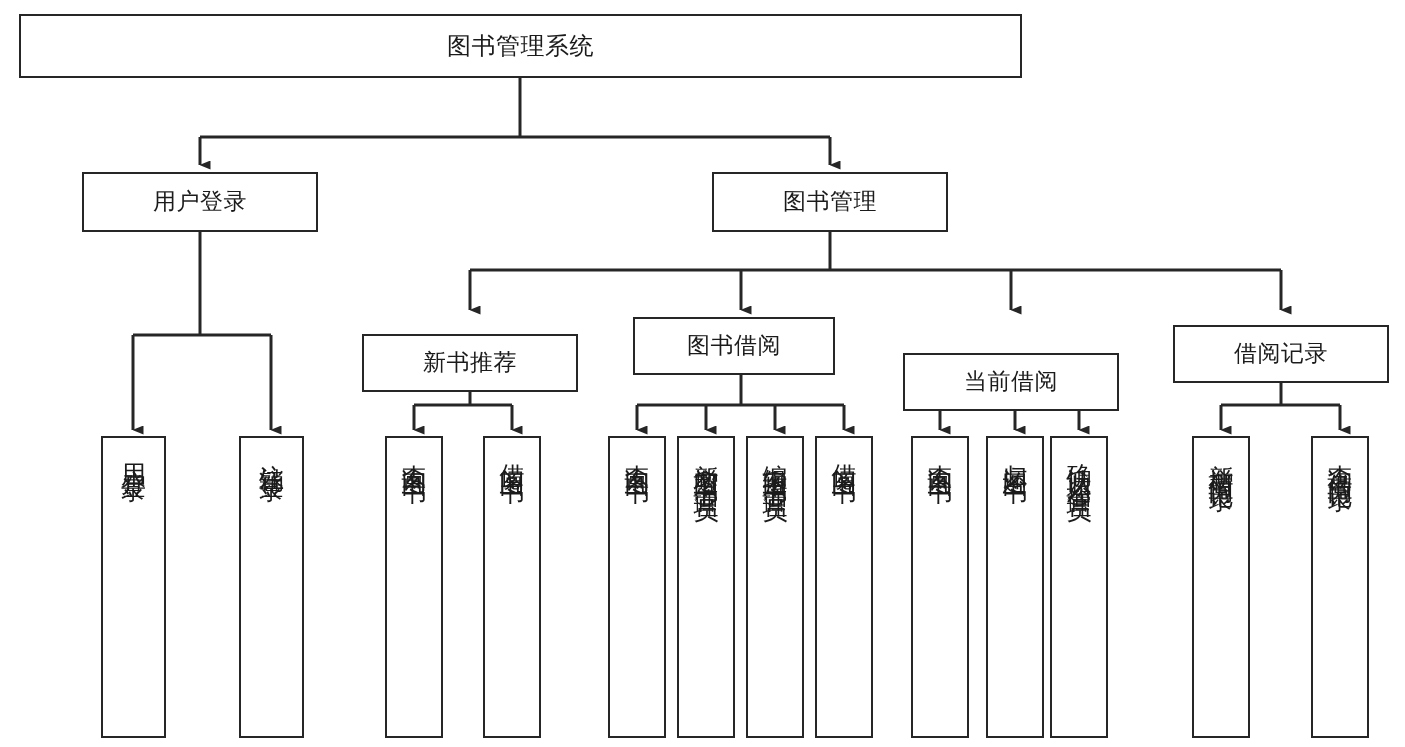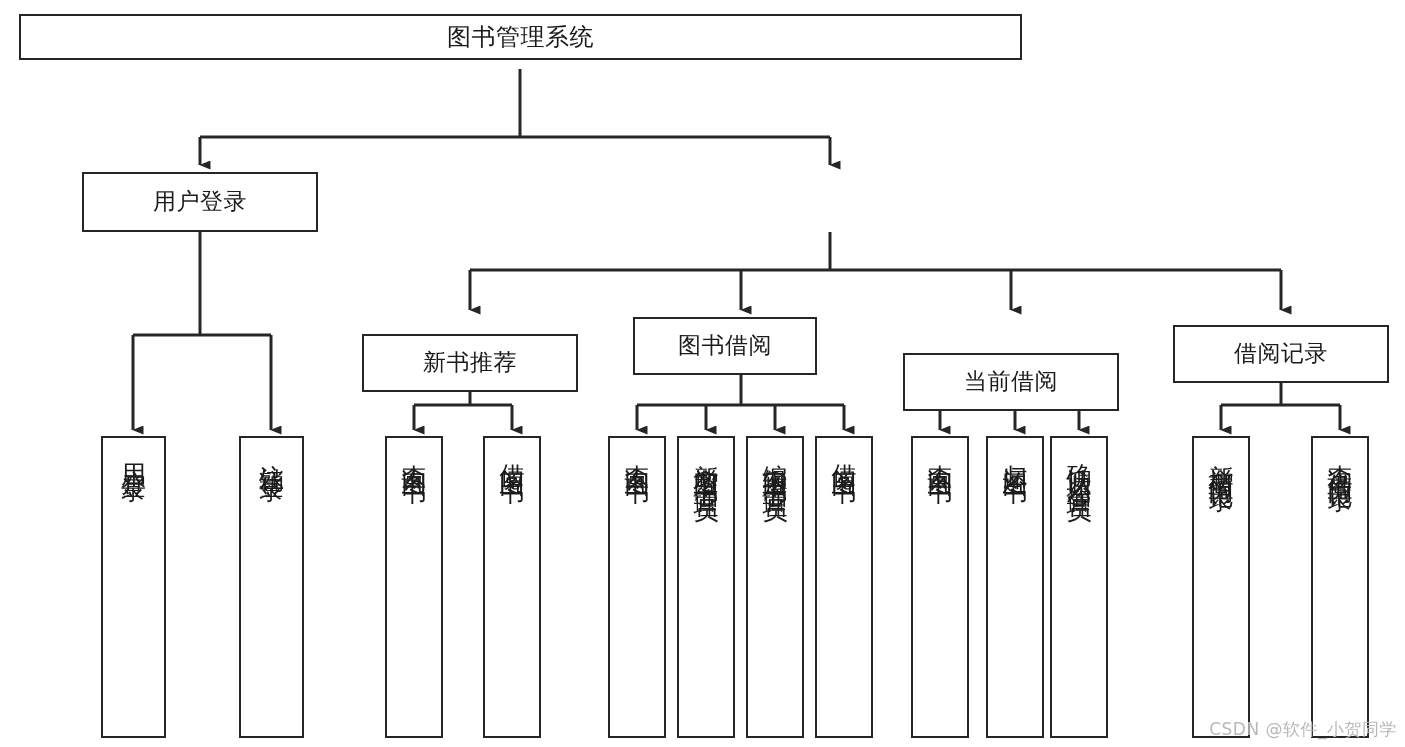--- a/index.html
+++ b/index.html
@@ -123,32 +123,35 @@
       <path d="M 1015 405 L 1015 430" marker-end="url(#arrowhead)"></path>
       <path d="M 1079 405 L 1079 430" marker-end="url(#arrowhead)"></path>
 
       <path d="M 1281 375 L 1281 405"></path>
       <path d="M 1221 405 L 1340 405"></path>
       <path d="M 1221 405 L 1221 430" marker-end="url(#arrowhead)"></path>
       <path d="M 1340 405 L 1340 430" marker-end="url(#arrowhead)"></path>
     </g>
   </svg>
 
-  <div class="node horiz root" id="node-root" style="left: 19px; top: 14px; width: 1003px; height: 46px;">
+  <div class="node horiz root" id="node-root" style="left: 19px; top: 14px; width: 1003px; height: 64px;">
     <span class="label">图书管理系统</span>
   </div>
 
   <div class="node horiz" id="node-l2-0" style="left: 82px; top: 172px; width: 236px; height: 60px;">
     <span class="label">用户登录</span>
   </div>
+  <div class="node horiz" id="node-l2-1" style="left: 712px; top: 172px; width: 236px; height: 60px;">
+    <span class="label">图书管理</span>
+  </div>
 
   <div class="node horiz" id="node-l3-0" style="left: 362px; top: 334px; width: 216px; height: 58px;">
     <span class="label">新书推荐</span>
   </div>
-  <div class="node horiz" id="node-l3-1" style="left: 633px; top: 317px; width: 184px; height: 58px;">
+  <div class="node horiz" id="node-l3-1" style="left: 633px; top: 317px; width: 202px; height: 58px;">
     <span class="label">图书借阅</span>
   </div>
   <div class="node horiz" id="node-l3-2" style="left: 903px; top: 317px; width: 216px; height: 58px; margin-top: 36px;">
     <span class="label">当前借阅</span>
   </div>
   <div class="node horiz" id="node-l3-3" style="left: 1173px; top: 317px; width: 216px; height: 58px; margin-top: 8px;">
     <span class="label">借阅记录</span>
   </div>
 
   <div class="node vert" style="left: 101px; top: 436px; width: 65px; height: 302px;">
@@ -184,14 +187,13 @@
   <div class="node vert" style="left: 1050px; top: 436px; width: 58px; height: 302px;">
     <span class="label">确认归还（管理员）</span>
   </div>
   <div class="node vert" style="left: 1192px; top: 436px; width: 58px; height: 302px;">
     <span class="label">新增借阅记录</span>
   </div>
   <div class="node vert" style="left: 1311px; top: 436px; width: 58px; height: 302px;">
     <span class="label">查询借阅记录</span>
   </div>
 
-  <div id="watermark">CSDN @软件_小贺同学</div>
 </div>
 
 </body></html>

